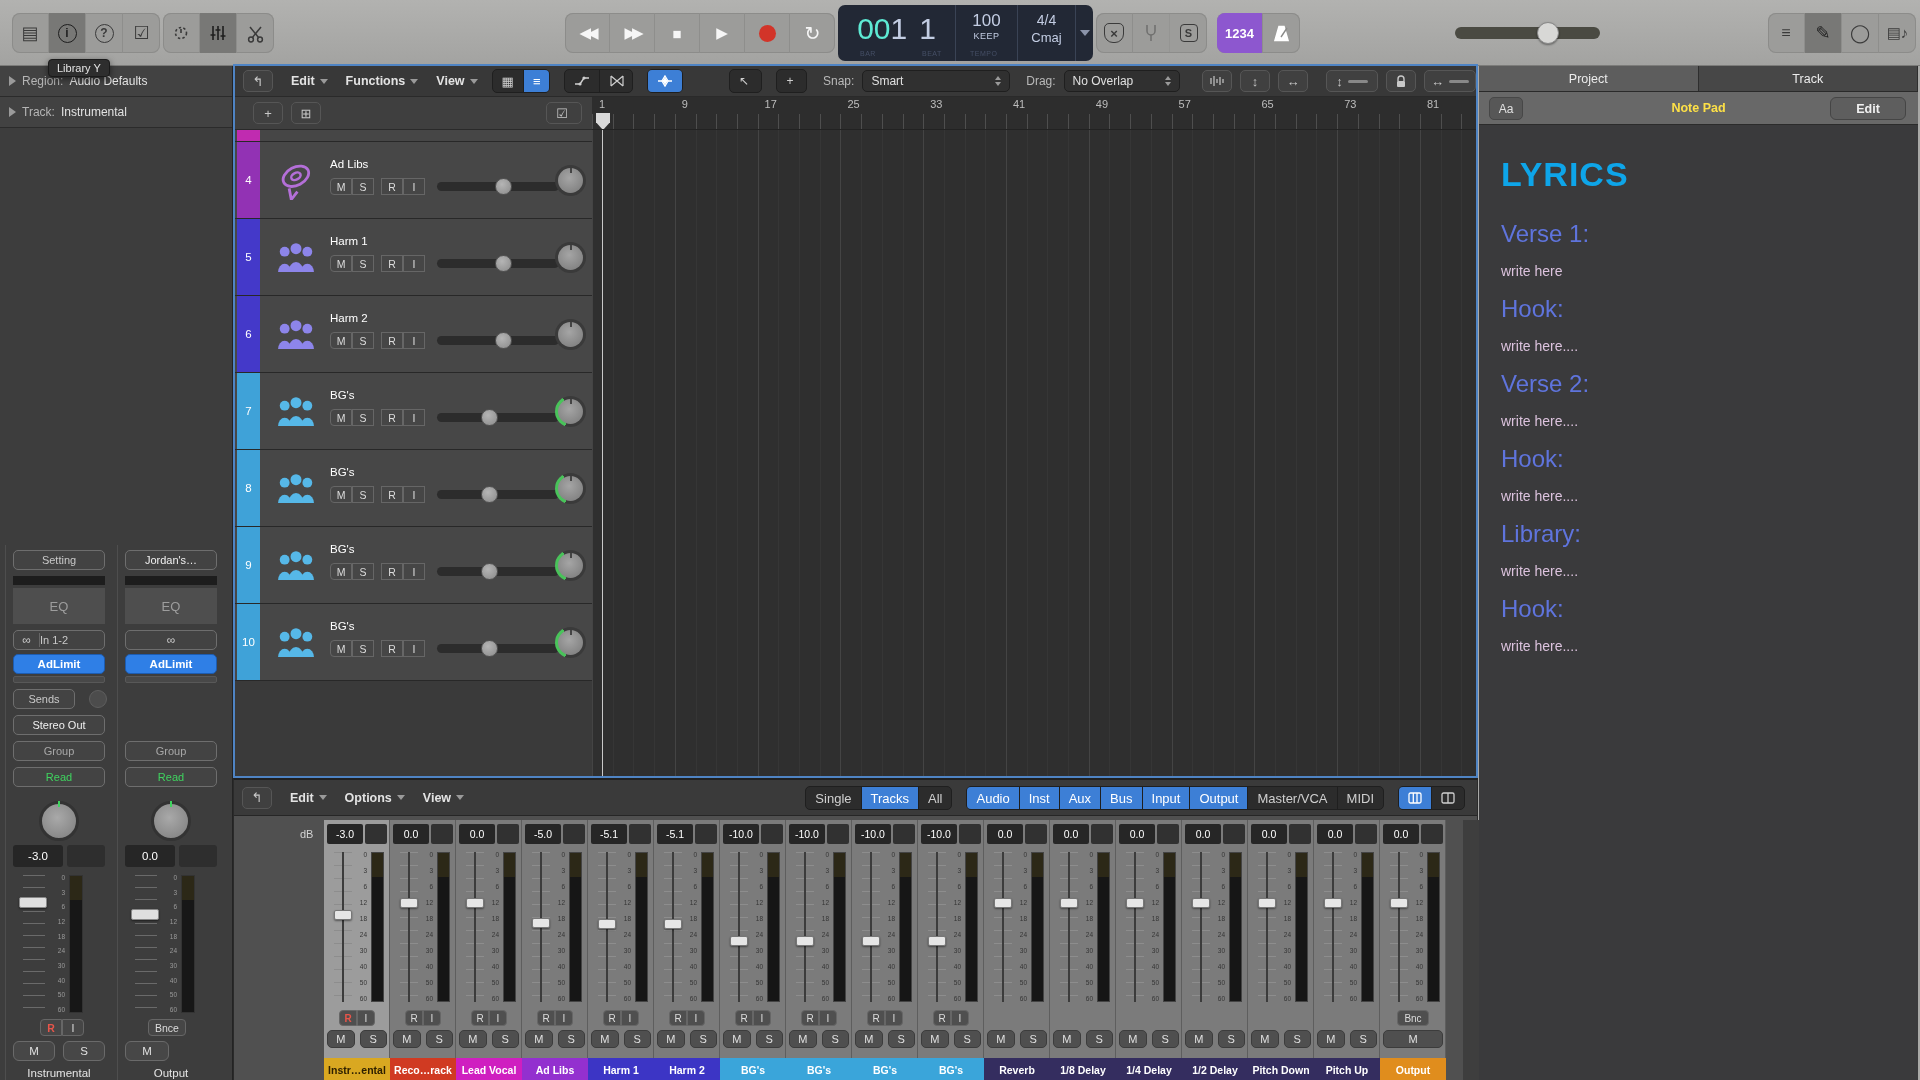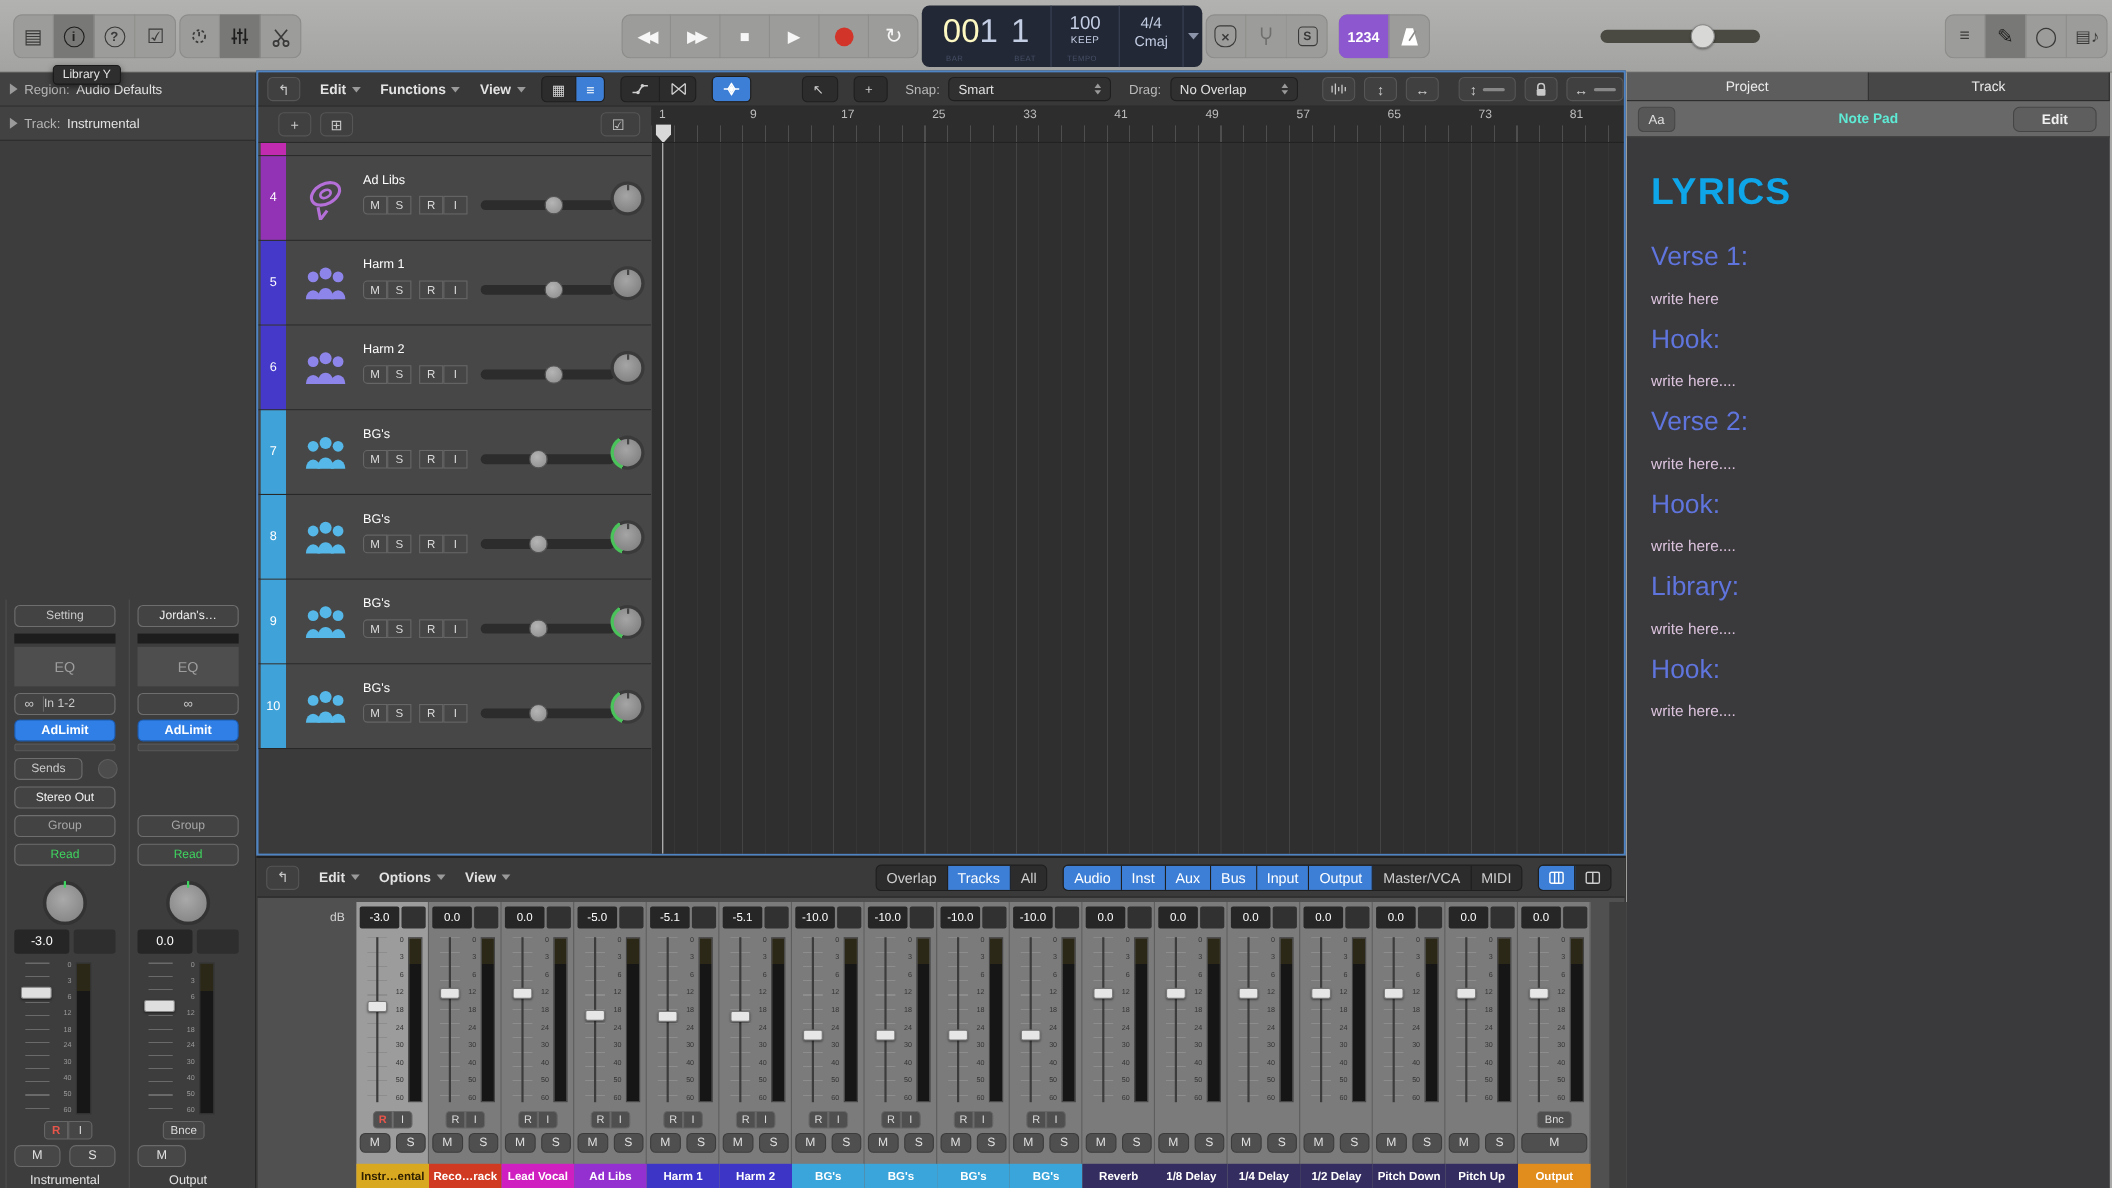--- a/index.html
+++ b/index.html
@@ -28,21 +28,21 @@
   #transport .tb-btn { width:45px; color:#f6f6f6; font-size:15px; }
   .rec-dot { width:17px; height:17px; border-radius:50%; background:#d23429; }
 
   
   #lcd { position:absolute; left:838px; top:5px; width:255px; height:56px;
     background:#222835; border-radius:7px; display:flex; color:#c3cde3; }
   .lcd-sec { position:relative; height:100%; border-right:1px solid #3a4355; }
   .lcd-sec:last-child { border-right:none; }
   #lcd-pos { width:118px; display:flex; align-items:center; justify-content:center; gap:12px; }
   .lcd-big { font-size:30px; font-weight:300; line-height:30px; margin-top:-8px;}
-  .lcd-dim { color:#fef9c3; }
+  .lcd-dim { color:#5eead4; }
   .lcd-cap { position:absolute; bottom:4px; font-size:7px; letter-spacing:.5px; color:#454f66; }
   #lcd-tempo { width:62px; text-align:center; padding-top:6px; }
   #lcd-tempo .v { font-size:17px; }
   #lcd-tempo .m { font-size:9px; letter-spacing:.5px; margin-top:0px; }
   #lcd-key { width:58px; text-align:center; padding-top:7px; }
   #lcd-key .v { font-size:14px; }
   #lcd-key .k { font-size:13px; margin-top:2px; }
   .chev-dn { width:0; height:0; border-left:5px solid transparent; border-right:5px solid transparent;
     border-top:6px solid #8b94a9; }
   #lcd-chev { width:17px; display:flex; align-items:center; justify-content:center; }
@@ -195,21 +195,21 @@
   #rightpanel { position:absolute; left:1479px; top:66px; width:439px; height:1014px; background:#3a3a3c; }
   #rp-tabs { display:flex; height:26px; border-bottom:1px solid #2a2a2a; }
   .rp-tab { flex:1; display:flex; align-items:center; justify-content:center; font-size:12.5px;
     color:#ececec; background:#474747; border-right:1px solid #2e2e2e; }
   .rp-tab.active { background:#5d5d5d; }
   #np-head { height:33px; background:#686868; border-bottom:1px solid #2b2b2b; position:relative;
     display:flex; align-items:center; justify-content:center; }
   #np-aa { position:absolute; left:10px; top:5px; width:34px; height:23px; background:#575757;
     border:1px solid #474747; border-radius:5px; color:#e0e0e0; font-size:12px;
     display:flex; align-items:center; justify-content:center; }
-  #np-title { font-size:12.5px; font-weight:bold; color:#5eead4; }
+  #np-title { font-size:12.5px; font-weight:bold; color:#fde047; }
   #np-edit { position:absolute; right:12px; top:5px; width:76px; height:23px; background:#5e5e5e;
     border:1px solid #454545; border-radius:6px; color:#f0f0f0; font-size:12.5px; font-weight:bold;
     display:flex; align-items:center; justify-content:center; }
   #np-body { padding:18px 0 0 22px; }
   .np-title-line { font-size:34px; font-weight:bold; height:62px; display:flex; align-items:center;
     margin-bottom:10px; letter-spacing:1px; }
   .np-line { height:37.5px; display:flex; align-items:center; }
   .np-heading { font-size:24px; }
   .np-body-line { font-size:14px; }
 
@@ -836,21 +836,21 @@
       <div class="menu">
           <span>Options</span>
           <span class="chev"></span>
         </div>
       <div class="menu">
           <span>View</span>
           <span class="chev"></span>
         </div>
       <div id="mx-right">
         <div class="seg" id="mx-scope">
-            <div class="it">Overlap</div>
+            <div class="it">Single</div>
             <div class="it on">Tracks</div>
             <div class="it">All</div>
           </div>
         <div class="seg" id="mx-filters">
             <div class="it on">Audio</div>
             <div class="it on">Inst</div>
             <div class="it on">Aux</div>
             <div class="it on">Bus</div>
             <div class="it on">Input</div>
             <div class="it on">Output</div>

